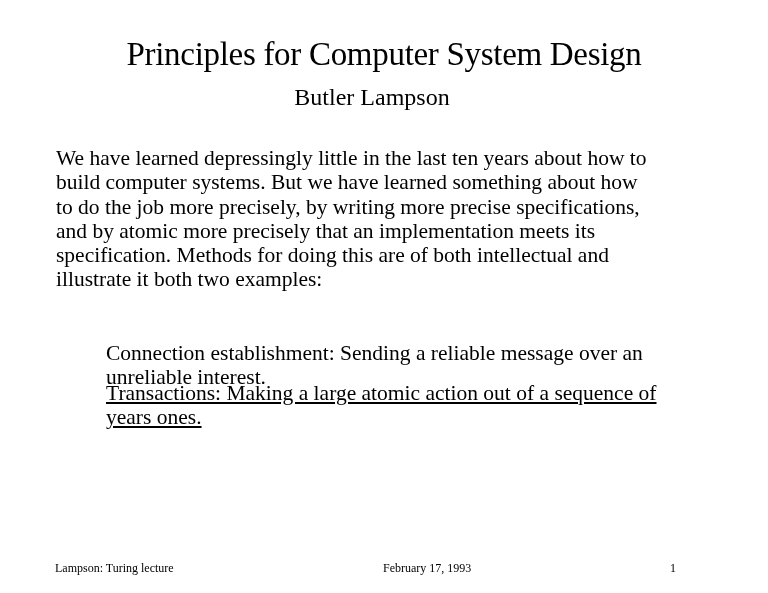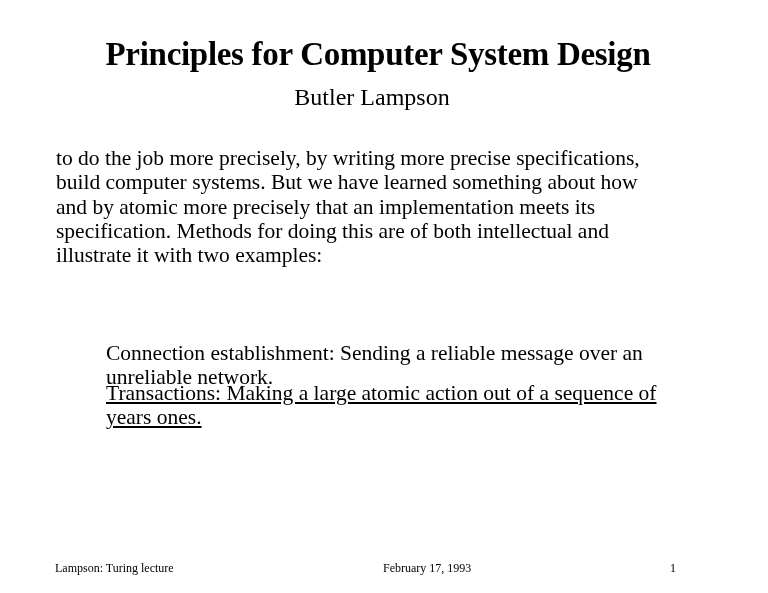--- a/index.html
+++ b/index.html
@@ -1,19 +1,19 @@
 <!DOCTYPE html>
 <html><head>
 <meta charset="utf-8">
 <style>
   html, body { margin: 0; padding: 0; background: #ffffff; }
   body { width: 768px; height: 593px; position: relative; overflow: hidden;
          font-family: "Liberation Serif", "DejaVu Serif", serif; color: #000; }
-  .title { position: absolute; left: 6px; width: 744px; top: 34px; text-align: center;
-           font-weight: bold; font-size: 33px; line-height: 40px; letter-spacing: -0.3px; }
+  .title { position: absolute; left: 12px; width: 744px; top: 34px; text-align: center;
+           font-weight: normal; font-size: 33px; line-height: 40px; letter-spacing: -0.3px; }
   .author { position: absolute; left: 0; width: 744px; top: 84px; text-align: center;
             font-size: 24px; line-height: 26px; }
   .para { position: absolute; left: 56px; top: 146px; width: 690px;
           font-size: 21.5px; line-height: 24.3px; margin: 0; }
   .para .line { display: block; white-space: nowrap; }
   .item { position: absolute; left: 90px; width: 640px; font-size: 21.5px; line-height: 24.3px; margin: 0; }
   .item .line { display: block; white-space: nowrap; margin-left: 16px; }
   .item1 { top: 341px; }
   .item2 { top: 381px; text-decoration: underline; }
   .footer { position: absolute; top: 562px; font-size: 12px; line-height: 12px; }
@@ -21,30 +21,31 @@
   .f-center { left: 348px; margin-left: 35px; }
   .f-right { left: 670px; }
 </style>
 </head>
 <body>
 
 <div class="title">Principles for Computer System Design</div>
 <div class="author">Butler Lampson</div>
 
 <div class="para">
+  <span class="line">We have learned depressingly little in the last ten years about how to</span>
+  <span class="line">build computer systems.  But we have learned something about how</span>
   <span class="line">to do the job more precisely, by writing more precise specifications,</span>
-  <span class="line">build computer systems.  But we have learned something about how</span>
   <span class="line">and by atomic more precisely that an implementation meets its</span>
   <span class="line">specification.  Methods for doing this are of both intellectual and</span>
-  <span class="line">illustrate it with two examples:</span>
+  <span class="line">illustrate it both two examples:</span>
 </div>
 
 <div class="item item1">
   <span class="line">Connection establishment: Sending a reliable message over an</span>
-  <span class="line">unreliable network.</span>
+  <span class="line">unreliable interest.</span>
 </div>
 
 <div class="item item2">
   <span class="line">Transactions: Making a large atomic action out of a sequence of</span>
   <span class="line">years ones.</span>
 </div>
 
 <div class="footer f-left">Lampson: Turing lecture</div>
 <div class="footer f-center">February 17, 1993</div>
 <div class="footer f-right">1</div>

